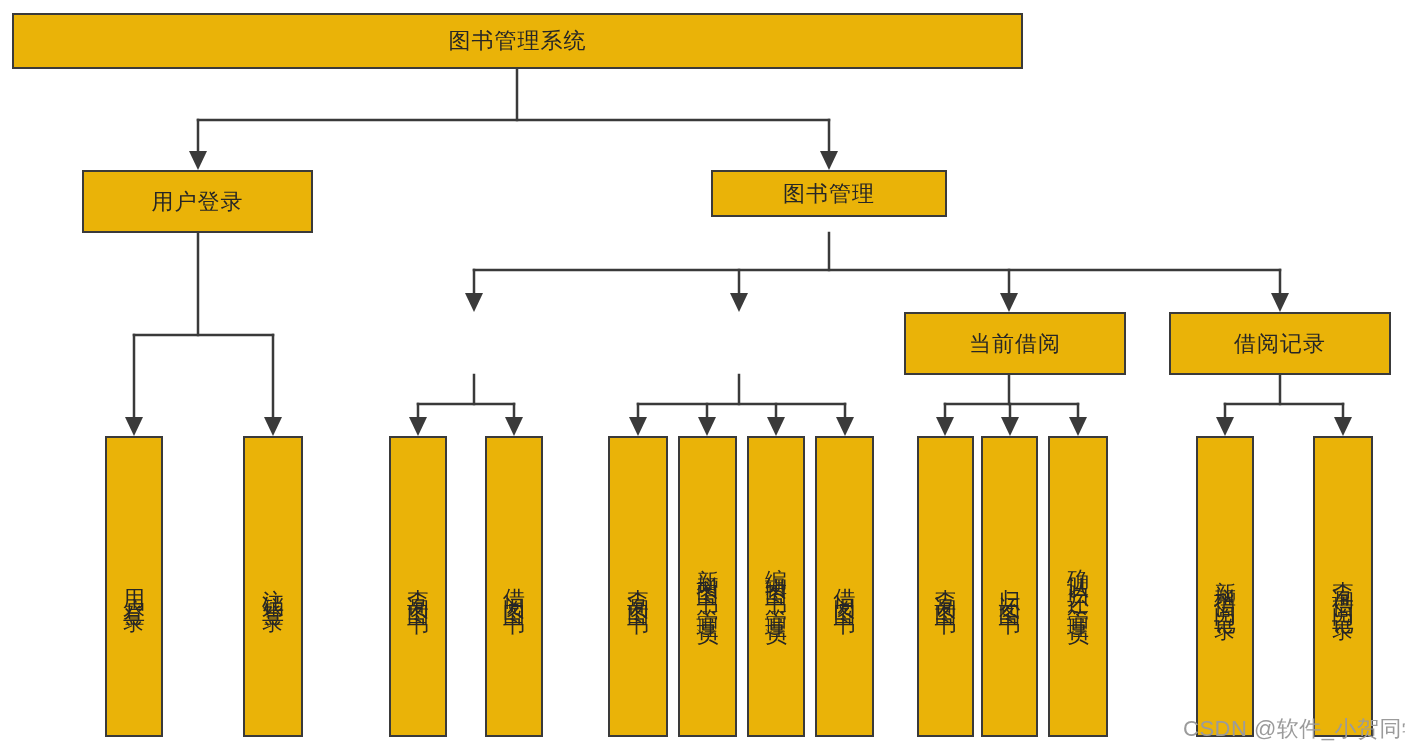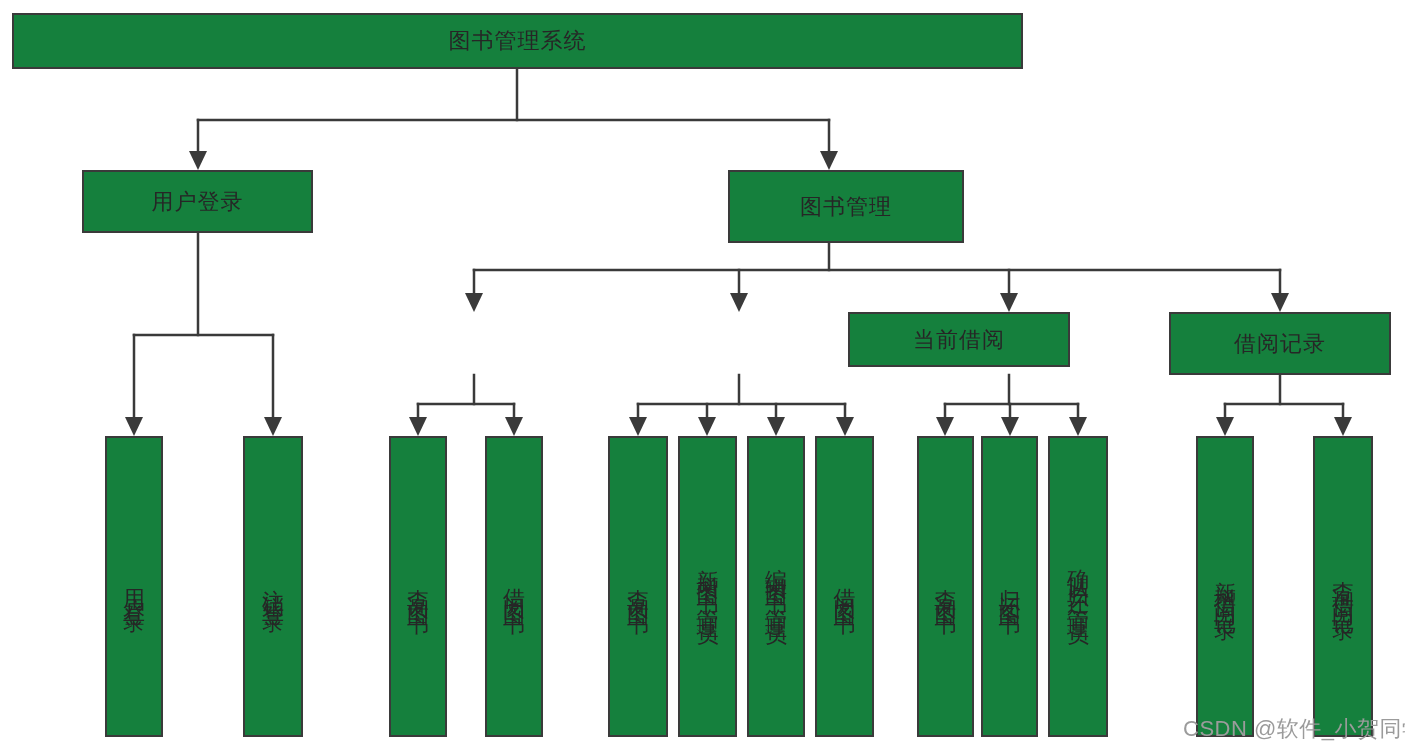--- a/index.html
+++ b/index.html
@@ -3,21 +3,21 @@
 <meta charset="utf-8">
 <style>
   html, body { margin:0; padding:0; background:#ffffff; }
   .canvas {
     position:relative; width:1405px; height:747px; background:#ffffff;
     font-family:"Liberation Sans", sans-serif; overflow:hidden;
   }
   .connectors { position:absolute; left:0; top:0; width:1405px; height:747px; }
   .box {
     position:absolute; box-sizing:border-box;
-    border:2.5px solid #3a3a3a; background:#15803d;
+    border:2.5px solid #3a3a3a; background:#eab308;
     display:flex; align-items:center; justify-content:center;
     z-index:2;
   }
   .box span {
     font-size:22px; color:#262626; letter-spacing:1px; line-height:1;
     white-space:nowrap;
   }
   .box.v span {
     writing-mode:vertical-rl; text-orientation:mixed;
     letter-spacing:8px; line-height:1; white-space:normal;
@@ -98,25 +98,25 @@
     </g>
   </svg>
 
   <div class="box h" style="left:12px;top:13px;width:1011px;height:56px">
     <span>图书管理系统</span>
   </div>
 
   <div class="box h" style="left:82px;top:170px;width:231px;height:63px">
     <span>用户登录</span>
   </div>
-  <div class="box h" style="left:728px;top:170px;width:236px;height:73px">
+  <div class="box h" style="left:711px;top:170px;width:236px;height:47px">
     <span>图书管理</span>
   </div>
 
-  <div class="box h" style="left:848px;top:312px;width:222px;height:55px">
+  <div class="box h" style="left:904px;top:312px;width:222px;height:63px">
     <span>当前借阅</span>
   </div>
   <div class="box h" style="left:1169px;top:312px;width:222px;height:63px">
     <span>借阅记录</span>
   </div>
 
   <div class="box v" style="left:105px;top:436px;width:58px;height:301px">
     <span>用户登录</span>
   </div>
   <div class="box v" style="left:243px;top:436px;width:60px;height:301px">

